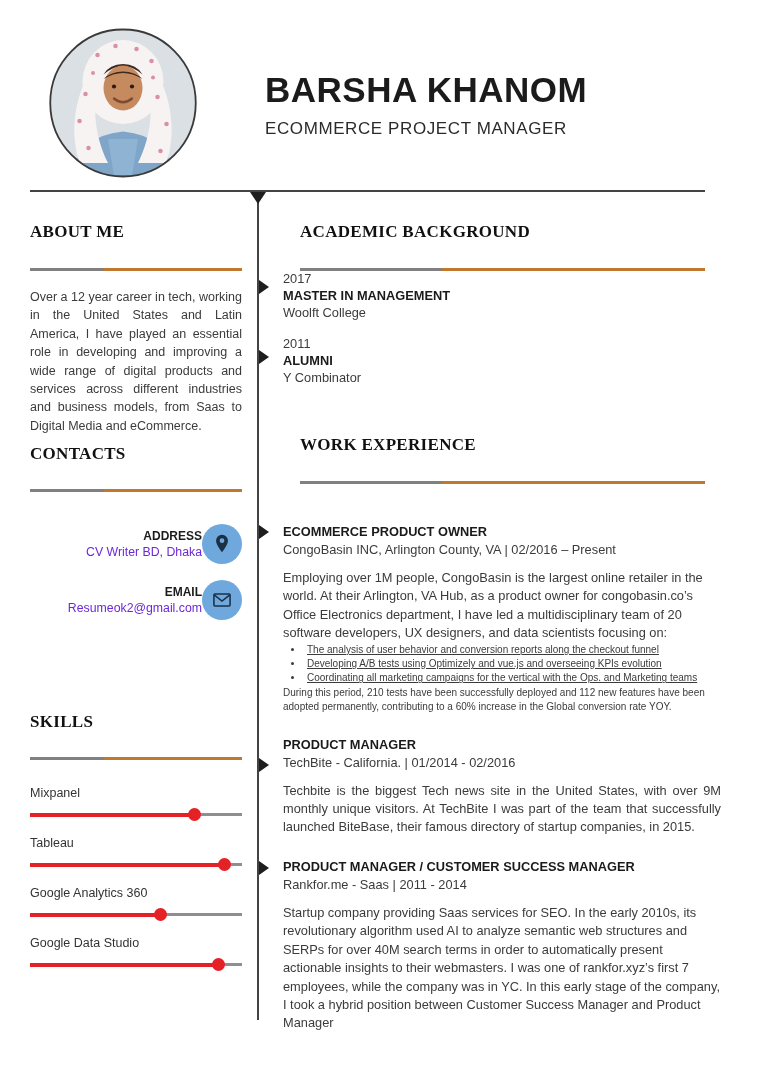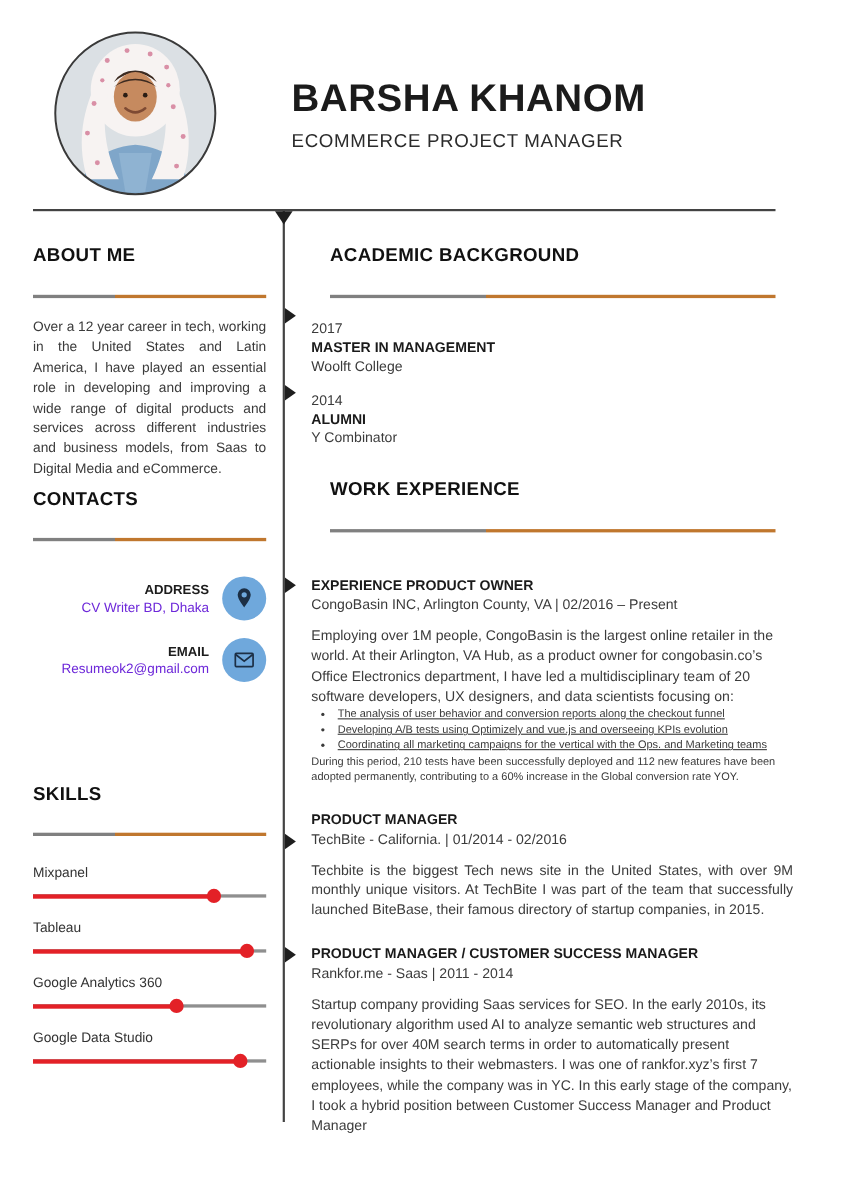--- a/index.html
+++ b/index.html
@@ -19,33 +19,33 @@
 
   
   .h-rule { position:absolute; left:30px; top:190px; width:675px; height:2px; background:#434343; }
   .v-rule { position:absolute; left:257px; top:190px; width:2px; height:830px; background:#434343; }
   .tri-down { position:absolute; left:250px; top:192px; width:0; height:0;
     border-left:8px solid transparent; border-right:8px solid transparent; border-top:12px solid #1e1e1e; }
   .tri-right { position:absolute; left:259px; width:0; height:0;
     border-top:7px solid transparent; border-bottom:7px solid transparent; border-left:10px solid #1e1e1e; }
 
   
-  .sec-h { font-size:17px; font-weight:700; color:#111; letter-spacing:0.3px; }
+  .sec-h { font-size:17px; font-weight:700; color:#111; letter-spacing:0.3px;font-family:Liberation Serif, serif; }
   .sec-rule { height:3px; width:100%;
     background:linear-gradient(to right, #808080 0 35%, #c0772e 35% 100%); }
 
   
   .sec-about { position:absolute; left:30px; top:222px; width:212px; }
   .sec-about .sec-rule { margin-top:26px; }
   .about-text { margin-top:17px; font-size:12.5px; line-height:1.47; text-align:justify; color:#3b3b3b; }
 
   .sec-contacts { position:absolute; left:30px; top:444px; width:212px; }
   .sec-contacts .sec-rule { margin-top:25px; }
   .contact-rows { margin-top:32px; }
-  .contact-row { display:flex; align-items:center; justify-content:flex-end; gap:12px; margin-bottom:16px; }
+  .contact-row { display:flex; align-items:center; justify-content:flex-end; margin-bottom:16px; }
   .contact-text { text-align:right; }
   .contact-label { font-size:12px; font-weight:700; color:#1c1c1c; }
   .contact-value { font-size:12.3px; color:#6d28d9; margin-top:2px; }
   .contact-icon { flex:0 0 auto; width:40px; height:40px; border-radius:50%;
     background:#6fa8dc; display:flex; align-items:center; justify-content:center; }
   .contact-icon svg { width:22px; height:22px; }
 
   .sec-skills { position:absolute; left:30px; top:712px; width:212px; }
   .sec-skills .sec-rule { margin-top:25px; }
   .skill-list { margin-top:26px; }
@@ -54,21 +54,21 @@
   .slider { position:relative; height:13px; }
   .slider .track { position:absolute; left:0; right:0; top:5px; height:3px; background:#8f8f8f; }
   .slider .fill { position:absolute; left:0; top:5px; height:4px; background:#e32127; }
   .slider .dot { position:absolute; right:-6px; top:-5px; width:13px; height:13px;
     border-radius:50%; background:#e32127; }
 
   
   .sec-academic { position:absolute; left:283px; top:222px; width:438px; }
   .sec-academic .sec-h, .sec-work .sec-h { margin-left:17px; }
   .sec-academic .sec-rule, .sec-work .sec-rule { margin-left:17px; width:405px; margin-top:26px; }
-  .edu-list { margin-top:20px; }
+  .edu-list { }
   .edu-entry { margin-bottom:16px; }
   .edu-year { font-size:12.8px; color:#3b3b3b; }
   .edu-degree { font-size:12.8px; font-weight:700; color:#1a1a1a; margin-top:2px; }
   .edu-school { font-size:12.8px; color:#3b3b3b; margin-top:2px; }
 
   .sec-work { position:absolute; left:283px; top:435px; width:438px; }
   .job { margin-top:40px; }
   .job + .job { margin-top:22px; }
   .job-title { font-size:12.8px; font-weight:700; color:#1a1a1a; }
   .job-meta { font-size:12.8px; color:#3b3b3b; margin-top:3px; }
@@ -228,33 +228,33 @@
   <section class="sec-academic">
     <div class="sec-h">ACADEMIC BACKGROUND</div>
     <div class="sec-rule"></div>
     <div class="edu-list">
       <div class="edu-entry">
         <div class="edu-year">2017</div>
         <div class="edu-degree">MASTER IN MANAGEMENT</div>
         <div class="edu-school">Woolft College</div>
       </div>
       <div class="edu-entry">
-        <div class="edu-year">2014</div>
+        <div class="edu-year">2011</div>
         <div class="edu-degree">ALUMNI</div>
         <div class="edu-school">Y Combinator</div>
       </div>
     </div>
   </section>
 
   <section class="sec-work">
     <div class="sec-h">WORK EXPERIENCE</div>
     <div class="sec-rule"></div>
 
     <div class="job">
-      <div class="job-title">EXPERIENCE PRODUCT OWNER</div>
+      <div class="job-title">ECOMMERCE PRODUCT OWNER</div>
       <div class="job-meta">CongoBasin INC, Arlington County, VA | 02/2016 – Present</div>
       <p class="job-body">Employing over 1M people, CongoBasin is the largest online retailer in the world. At their Arlington, VA Hub, as a product owner for congobasin.co’s Office Electronics department, I have led a multidisciplinary team of 20 software developers, UX designers, and data scientists focusing on:</p>
       <ul class="job-bullets">
         <li>The analysis of user behavior and conversion reports along the checkout funnel</li>
         <li>Developing A/B tests using Optimizely and vue.js and overseeing KPIs evolution</li>
         <li>Coordinating all marketing campaigns for the vertical with the Ops. and Marketing teams</li>
       </ul>
       <p class="job-outro">During this period, 210 tests have been successfully deployed and 112 new features have been adopted permanently, contributing to a 60% increase in the Global conversion rate YOY.</p>
     </div>
 

